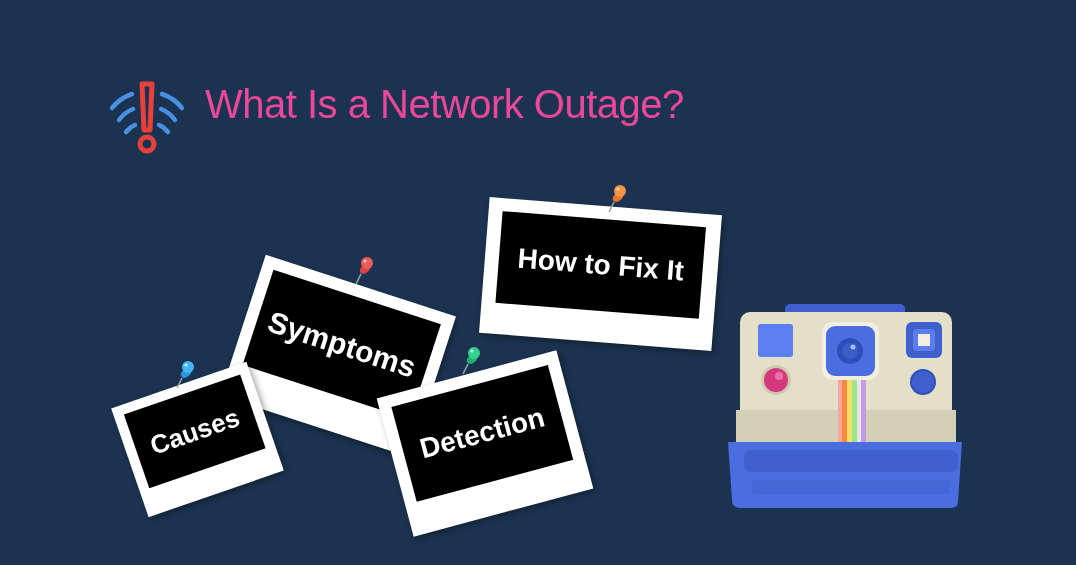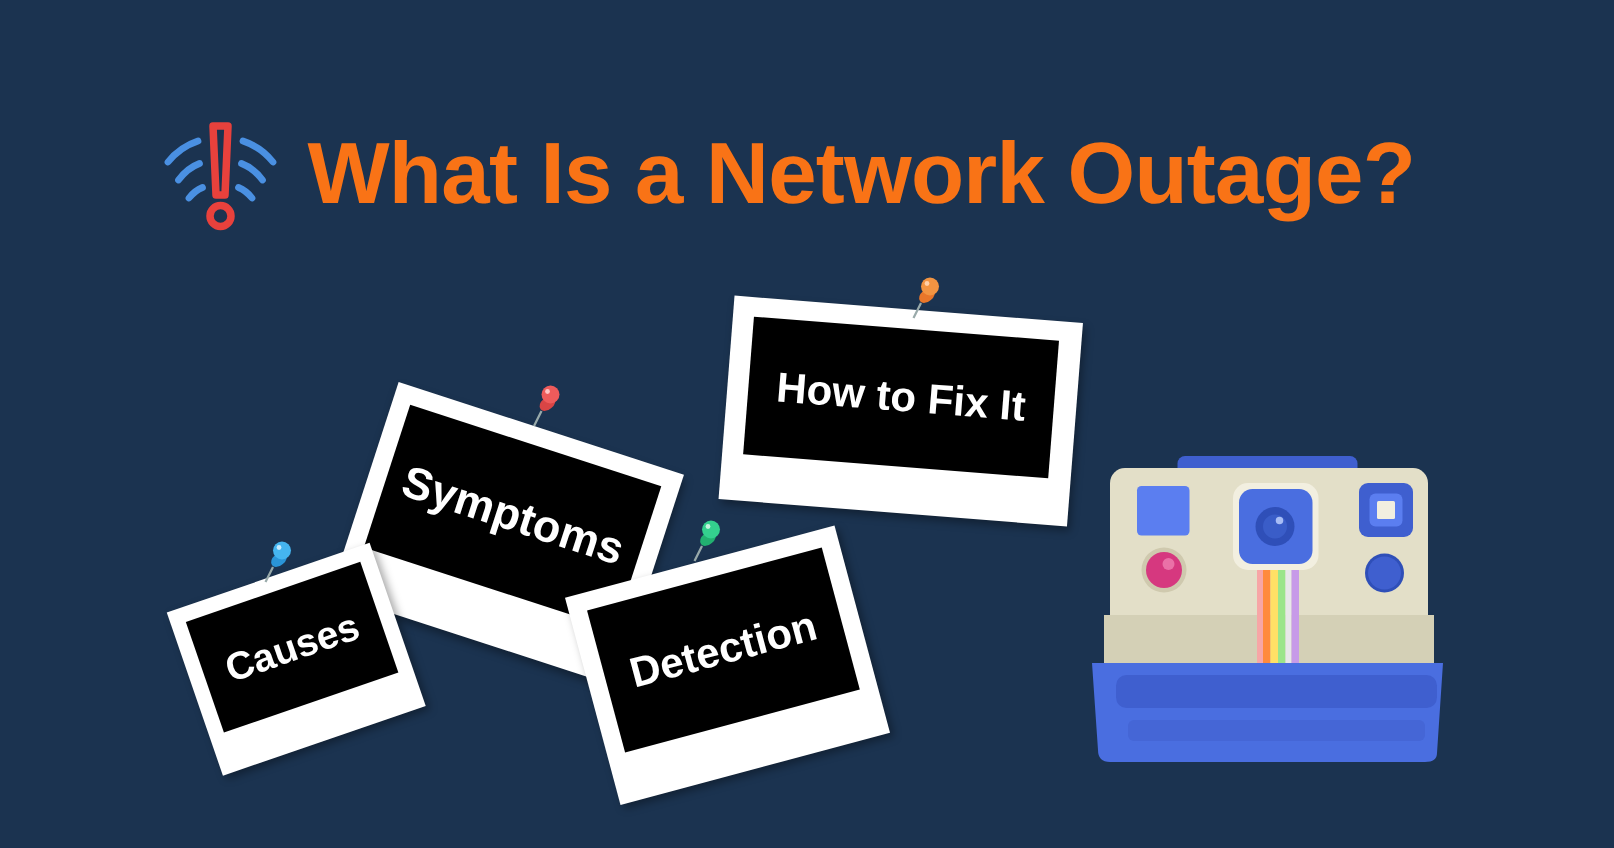--- a/index.html
+++ b/index.html
@@ -1,17 +1,17 @@
 <!DOCTYPE html>
 <html><head>
   <meta charset="utf-8">
   <style>
     html, body { margin:0; padding:0; }
     body { width:1076px; height:565px; background:#1b3350; overflow:hidden; position:relative; font-family:"Liberation Sans", "DejaVu Sans", sans-serif; }
-    .title { position:absolute; left:205px; top:82px; font-size:58px; font-weight:bold; color:#f97316; white-space:nowrap; letter-spacing:-0.5px; }
+    .title { position:absolute; left:205px; top:82px; font-size:40px; font-weight:normal; color:#ec4899; white-space:nowrap; letter-spacing:-0.5px; }
     .alert-icon { position:absolute; left:106px; top:78px; width:82px; height:80px; }
     .photo { position:absolute; background:#fff; box-shadow:2px 3px 6px rgba(0,0,0,0.35); box-sizing:border-box; }
     .photo .inner { position:absolute; background:#000; display:flex; align-items:center; justify-content:center; }
     .photo .inner span { color:#fff; font-weight:bold; white-space:nowrap; }
     .pin { position:absolute; width:24px; height:30px; }
     .camera { position:absolute; left:720px; top:300px; width:250px; height:210px; }
   </style>
 </head>
 <body>
 

